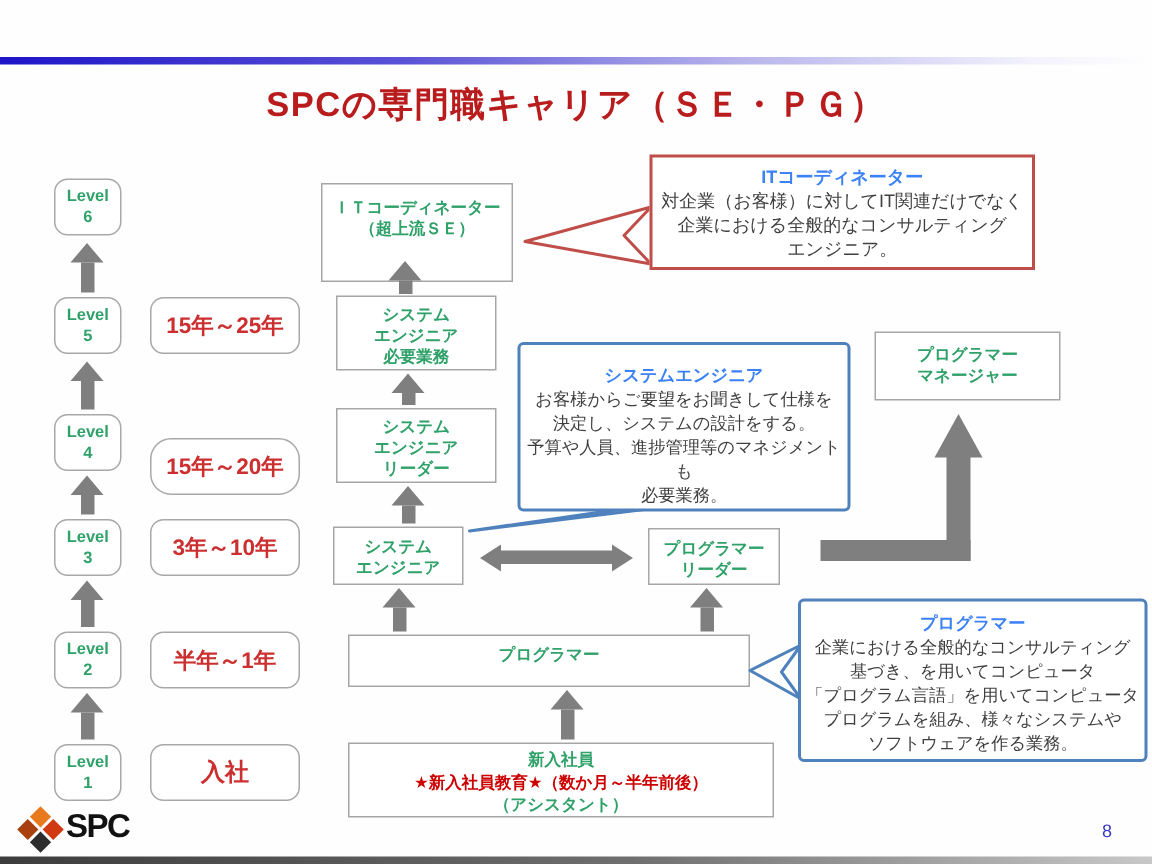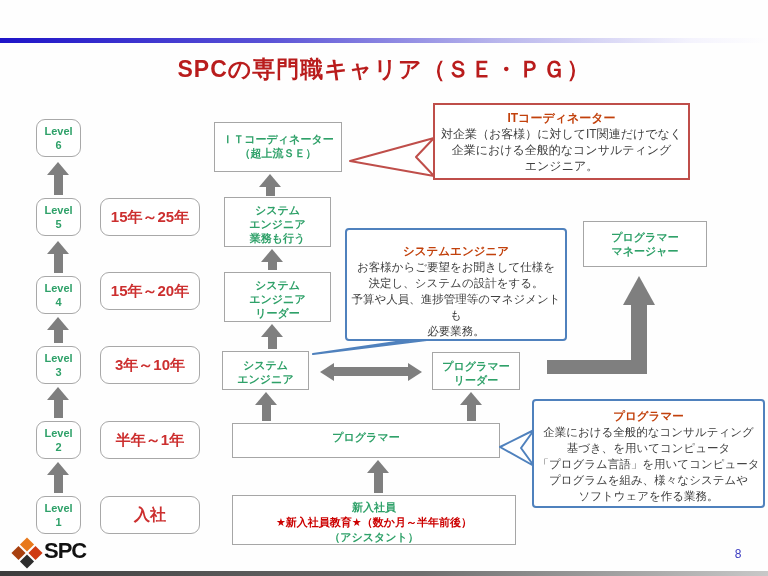--- a/index.html
+++ b/index.html
@@ -29,21 +29,21 @@
   .arr-up .shaft{width:9px;flex:1;background:#7f7f7f;}
 
   .arr-h{position:absolute;display:flex;align-items:center;height:19px;}
   .arr-h .hl{width:0;height:0;border-top:9px solid transparent;border-bottom:9px solid transparent;
     border-right:14px solid #7f7f7f;}
   .arr-h .sh{flex:1;height:9px;background:#7f7f7f;}
   .arr-h .hr{width:0;height:0;border-top:9px solid transparent;border-bottom:9px solid transparent;
     border-left:14px solid #7f7f7f;}
 
   .callout{position:absolute;background:#fff;box-sizing:border-box;text-align:center;color:#3f3f3f;}
-  .callout .ct{color:#c2410c;font-weight:bold;}
+  .callout .ct{color:#3b82f6;font-weight:bold;}
   .co-red{border:2px solid #bf4e4a;}
   .co-blue{border:2px solid #4f81bd;border-radius:4px;}
   .cline{line-height:16px;}
 
   .tailsvg{position:absolute;overflow:visible;}
 
   .logo{position:absolute;left:14px;top:538px;display:flex;align-items:center;}
   .logo-diamond{width:22px;height:22px;transform:rotate(45deg);display:grid;
     grid-template-columns:1fr 1fr;grid-template-rows:1fr 1fr;gap:2px;margin:4px 6px 0 2px;}
   .logo-diamond div{width:100%;height:100%;}
@@ -101,33 +101,33 @@
   <div class="arr-up" style="left:47px;top:387px;height:31px;">
       <div class="head"></div>
       <div class="shaft"></div>
     </div>
   <div class="arr-up" style="left:47px;top:462px;height:31px;">
       <div class="head"></div>
       <div class="shaft"></div>
     </div>
 
   <div class="ten" style="top:198px;">15年～25年</div>
-  <div class="ten" style="top:272px;">15年～20年</div>
+  <div class="ten" style="top:292px;border-radius:14px;">15年～20年</div>
   <div class="ten" style="top:346px;">3年～10年</div>
   <div class="ten" style="top:421px;">半年～1年</div>
   <div class="ten" style="top:496px;font-size:16px;">入社</div>
 
-  <div class="role" style="left:214px;top:122px;width:128px;height:50px;padding-top:9px;">
+  <div class="role" style="left:214px;top:122px;width:128px;height:66px;padding-top:9px;">
     <div>ＩＴコーディネーター</div>
     <div>（超上流ＳＥ）</div>
   </div>
   <div class="role" style="left:224px;top:197px;width:107px;height:50px;padding-top:5px;">
     <div>システム</div>
     <div>エンジニア</div>
-    <div>業務も行う</div>
+    <div>必要業務</div>
   </div>
   <div class="role" style="left:224px;top:272px;width:107px;height:50px;padding-top:5px;">
     <div>システム</div>
     <div>エンジニア</div>
     <div>リーダー</div>
   </div>
   <div class="role" style="left:222px;top:351px;width:87px;height:39px;padding-top:6px;">
     <div>システム</div>
     <div>エンジニア</div>
   </div>

